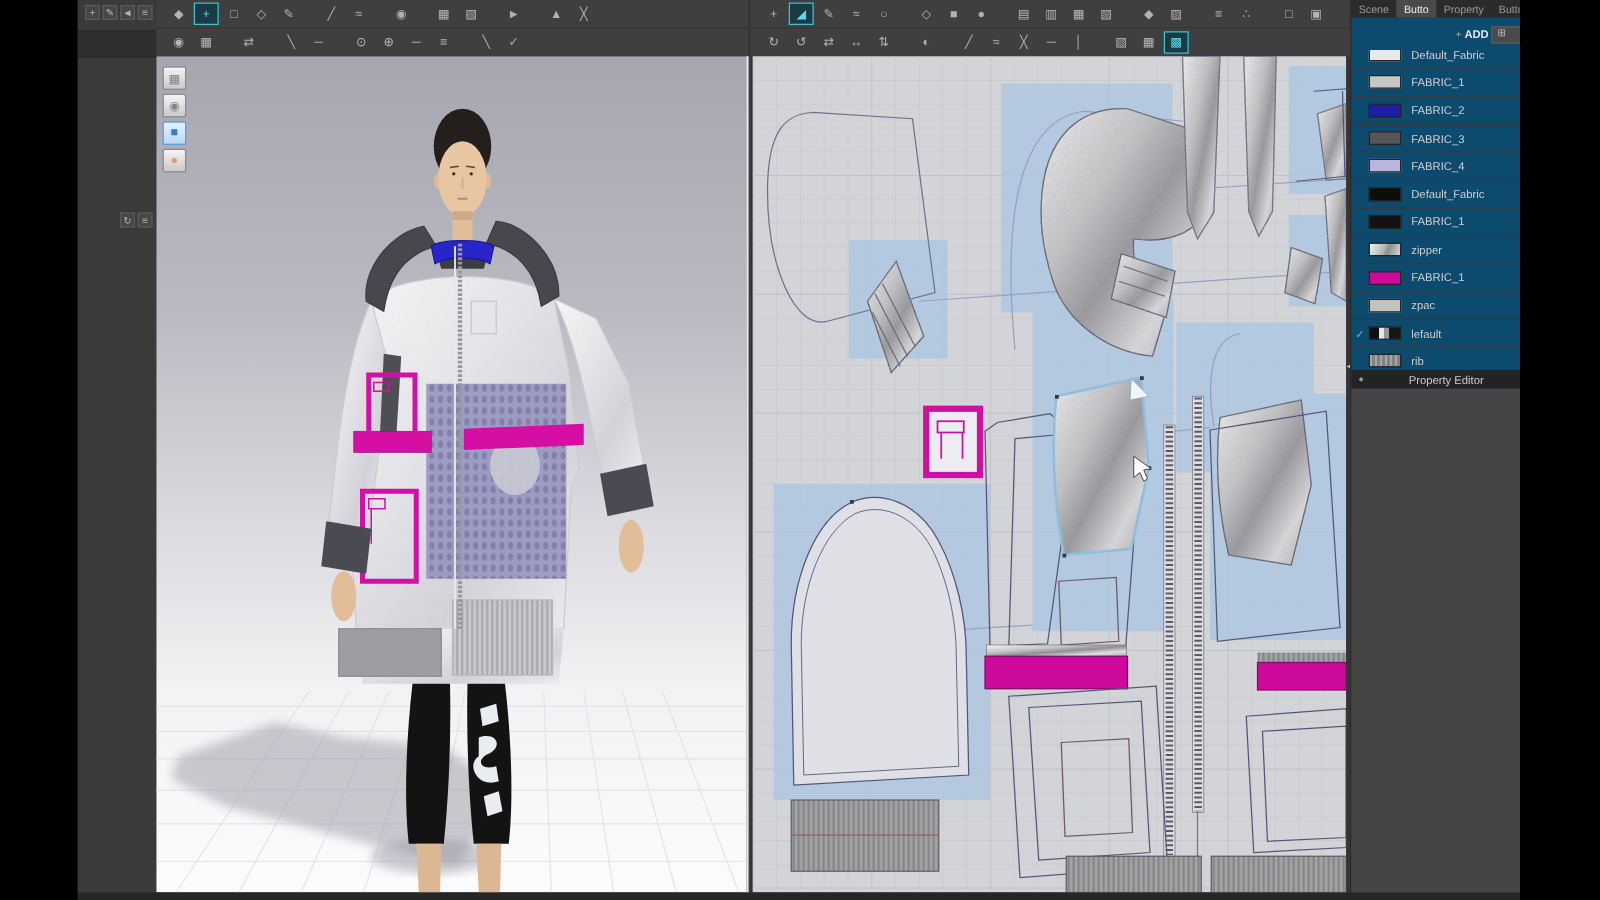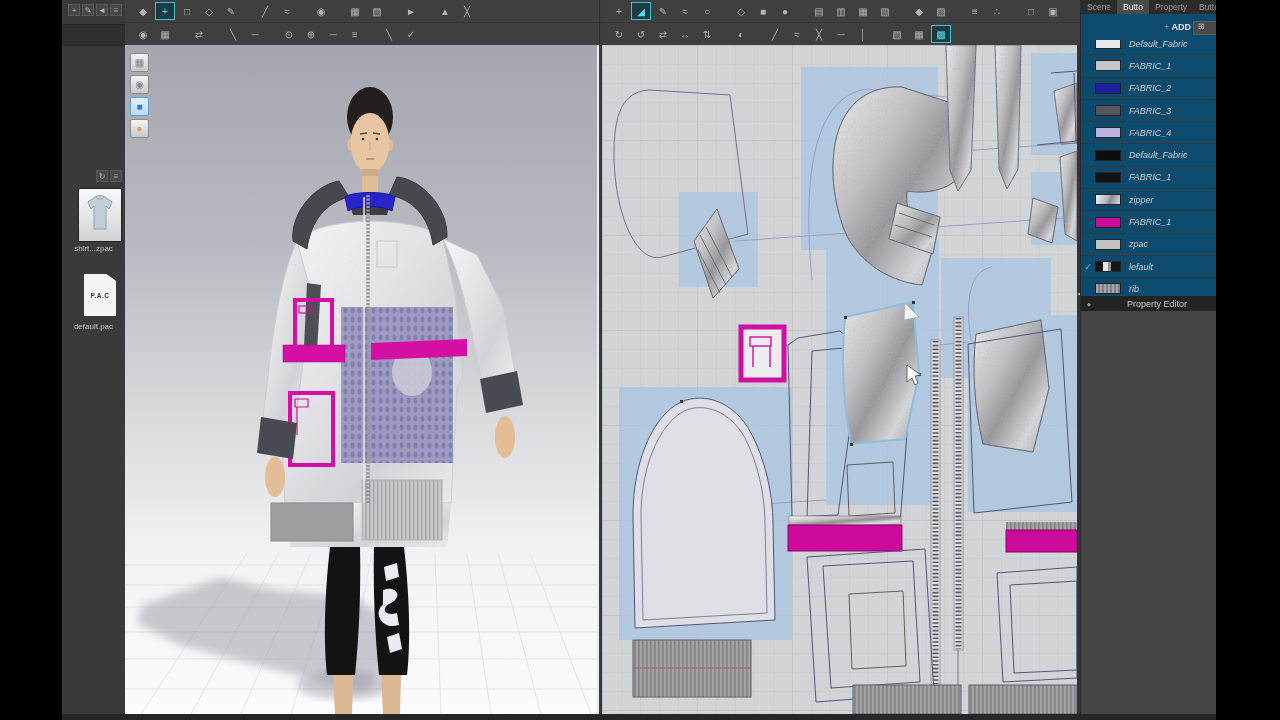--- a/index.html
+++ b/index.html
@@ -57,21 +57,21 @@
   .rp-addrow{position:absolute;left:0;top:18px;width:136px;height:20px;}
   .add-btn{position:absolute;right:26px;top:4px;font-size:9px;color:#e6e6e6;font-weight:bold;}
   .add-btn .plus{color:#9a9a9a;margin-right:2px;font-weight:normal;}
   .copy-btn{position:absolute;right:-10px;top:3px;width:34px;height:14px;background:#4a4a4a;border:1px solid #5c5c5c;
     font-size:8px;color:#bdbdbd;text-align:left;padding-left:4px;box-sizing:border-box;}
   .fabric-list{position:absolute;left:0;top:40px;width:136px;height:256px;overflow:hidden;}
   .fabric-list-inner{margin-top:-7px;}
   .fab-row{height:21.3px;display:flex;align-items:center;border-bottom:1px solid #383838;}
   .fab-check{width:14px;text-align:center;font-size:9px;color:#6fb3dd;flex:none;}
   .fab-swatch{width:26px;height:11px;border:1px solid #242424;flex:none;box-sizing:border-box;}
-  .fab-name{font-size:9px;color:#cfcfcf;margin-left:8px;white-space:nowrap;font-style:italic;}
+  .fab-name{font-size:9px;color:#cfcfcf;margin-left:8px;white-space:nowrap;}
   .prop-bar{position:absolute;left:0;top:296px;width:136px;height:15px;background:#232323;display:flex;align-items:center;}
   .prop-icon{font-size:5px;color:#9a9a9a;margin:0 6px;}
   .prop-label{font-size:9px;color:#cccccc;flex:1;text-align:center;}
   .prop-body{position:absolute;left:0;top:311px;width:136px;height:407px;background:#454545;}
 
   .letterbox{position:absolute;top:0;height:720px;background:#000;}
   .lb-left{left:0;width:62px;}
   .lb-right{left:1216px;width:64px;}
 </style>
 </head>
@@ -89,39 +89,22 @@
         <div class="lib-hbtn">≡</div>
       </div>
     <div class="lib-strip"></div>
     <div class="lib-view">
 
     <div class="lib-hbtn">↻</div>
         <div class="lib-hbtn">≡</div>
       </div>
     <div class="lib-items">
 
-      <div class="lib-item">
-        <div class="lib-thumb">
-          <svg width="42" height="52" viewBox="0 0 42 52">
-            <path d="M9,13 L16,8 C19,6 23,6 26,8 L33,13 L30,20 L27,17 L27,40 L15,40 L15,17 L12,20 Z" fill="#c3cdd6" stroke="#98a2ab" stroke-width="1"></path>
-            <path d="M17,8 C19,11 23,11 25,8" fill="none" stroke="#98a2ab"></path>
-          </svg>
-        </div>
-        <div class="lib-label">shirt...zpac</div>
-      </div>
-
-
-      <div class="lib-item spaced">
-        <div class="lib-thumb doc">
-          <div class="doc-page">
-            <span>P.A.C</span>
-          </div>
-        </div>
-        <div class="lib-label">default.pac</div>
-      </div>
+
+
 
 
     </div>
   </div>
 
   <div class="toolbar toolbar-3d">
     <div class="tb-row">
 
     <div class="tb-btn">
           <span>◆</span>

